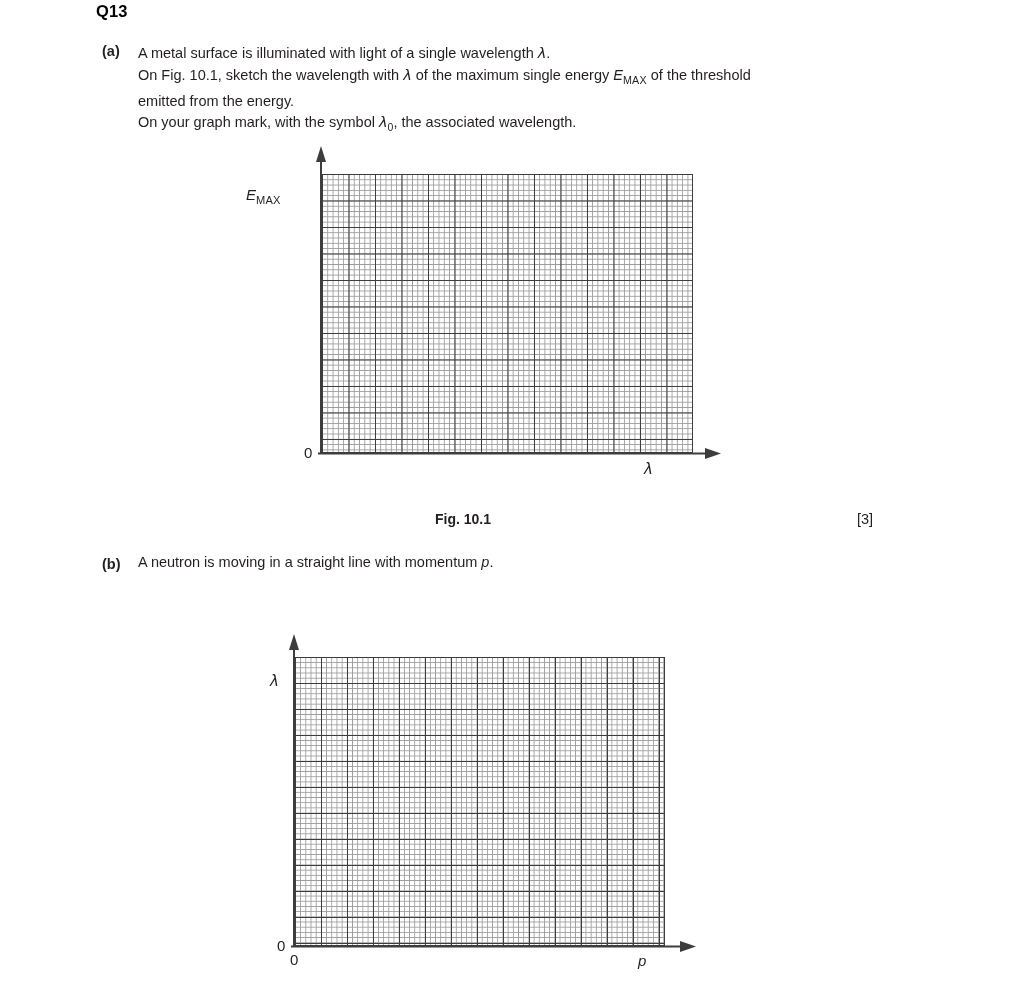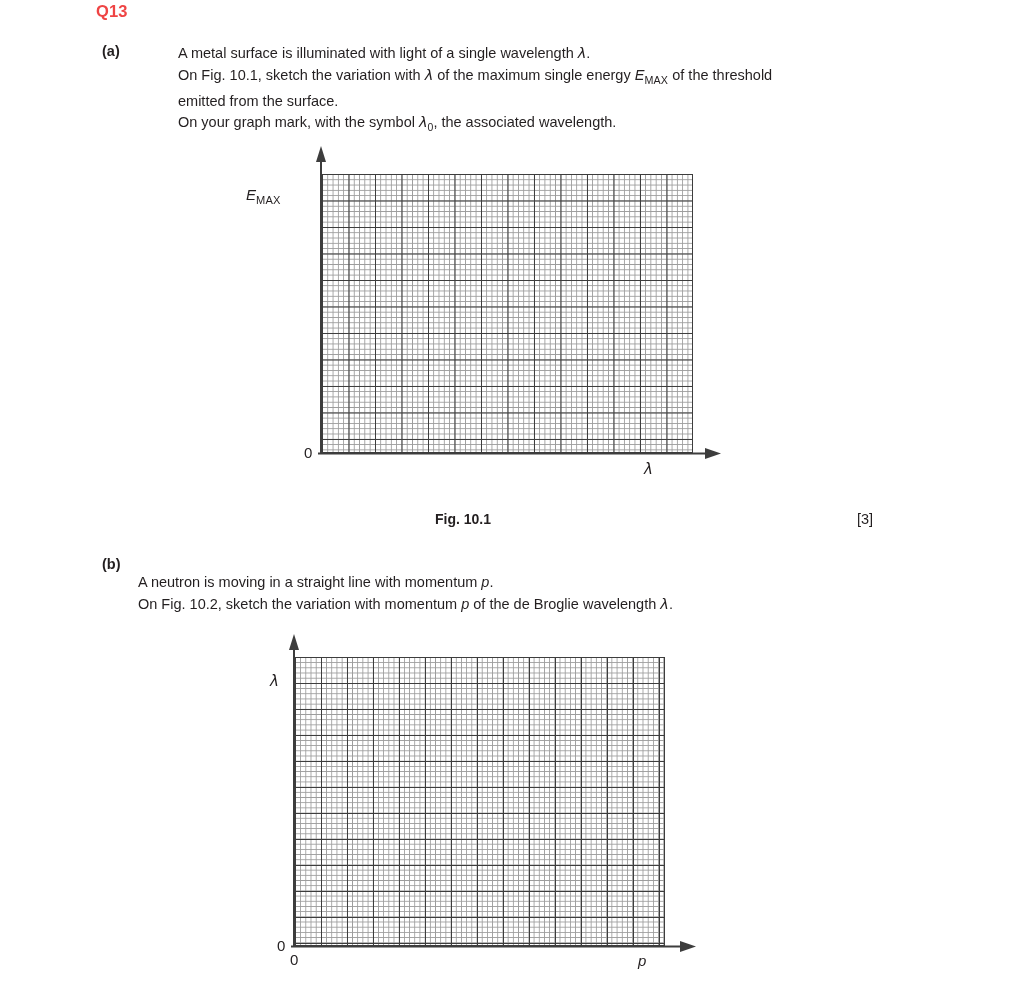--- a/index.html
+++ b/index.html
@@ -18,42 +18,42 @@
 
   .abs { position: absolute; }
 
   
   #question-number {
     left: 96px;
     top: 2px;
     font-size: 16.5px;
     font-weight: 600;
     letter-spacing: 0.1px;
-    color: #ef4444;
+    color: #000000;
   }
 
   
   .part-label {
     font-size: 14.5px;
     font-weight: bold;
     color: #231f20;
   }
   .part-body {
     font-size: 14.5px;
     line-height: 21.5px;
     color: #231f20;
     white-space: nowrap;
   }
   .part-body .ln { display: block; }
 
   #part-a-label { left: 102px; top: 43px; }
-  #part-a-body  { left: 138px; top: 43px; margin-left: 40px; }
+  #part-a-body  { left: 138px; top: 43px; }
 
   #part-b-label { left: 102px; top: 556px; }
-  #part-b-body  { left: 138px; top: 572px; }
+  #part-b-body  { left: 138px; top: 552px; }
 
   
   i.sym { font-style: italic; }
   .lam { font-style: italic; font-family: "DejaVu Sans", sans-serif; }
   sub.sm { font-size: 0.72em; }
   .emax-sub { font-size: 0.74em; letter-spacing: 0.2px; }
 
   
   #fig-caption-1 {
     left: 435px;
@@ -162,22 +162,22 @@
 </style>
 </head>
 <body>
 
 <div class="abs" id="question-number">Q13</div>
 
 <div class="abs part-label" id="part-a-label">(a)</div>
 
 <div class="abs part-body" id="part-a-body">
   <span class="ln"><span>A metal surface is illuminated with light of a single wavelength </span><span class="lam">λ</span><span>.</span></span>
-  <span class="ln"><span>On Fig. 10.1, sketch the variation with </span><span class="lam">λ</span><span> of the maximum single energy </span><i class="sym">E</i><sub class="emax-sub">MAX</sub><span> of the threshold</span></span>
-  <span class="ln">emitted from the surface.</span>
+  <span class="ln"><span>On Fig. 10.1, sketch the wavelength with </span><span class="lam">λ</span><span> of the maximum single energy </span><i class="sym">E</i><sub class="emax-sub">MAX</sub><span> of the threshold</span></span>
+  <span class="ln">emitted from the energy.</span>
   <span class="ln"><span>On your graph mark, with the symbol </span><span class="lam">λ</span><sub class="sm">0</sub><span>, the associated wavelength.</span></span>
 </div>
 
 <div class="graph" id="graph-1">
 
   <div class="grid-area">
     <div class="grid-minor"></div>
     <div class="grid-major"></div>
     <div class="grid-border"></div>
   </div>
@@ -200,21 +200,20 @@
   <span class="zero-label" style="left:64px; top:304px;">0</span>
 </div>
 
 <div class="abs" id="fig-caption-1">Fig. 10.1</div>
 <div class="abs" id="marks-1">[3]</div>
 
 <div class="abs part-label" id="part-b-label">(b)</div>
 
 <div class="abs part-body" id="part-b-body">
   <span class="ln"><span>A neutron is moving in a straight line with momentum </span><i class="sym">p</i><span>.</span></span>
-  <span class="ln"><span>On Fig. 10.2, sketch the variation with momentum </span><i class="sym">p</i><span> of the de Broglie wavelength </span><span class="lam">λ</span><span>.</span></span>
 </div>
 
 <div class="graph" id="graph-2">
 
   <div class="grid-area">
     <div class="grid-minor"></div>
     <div class="grid-major"></div>
     <div class="grid-border"></div>
   </div>
 

